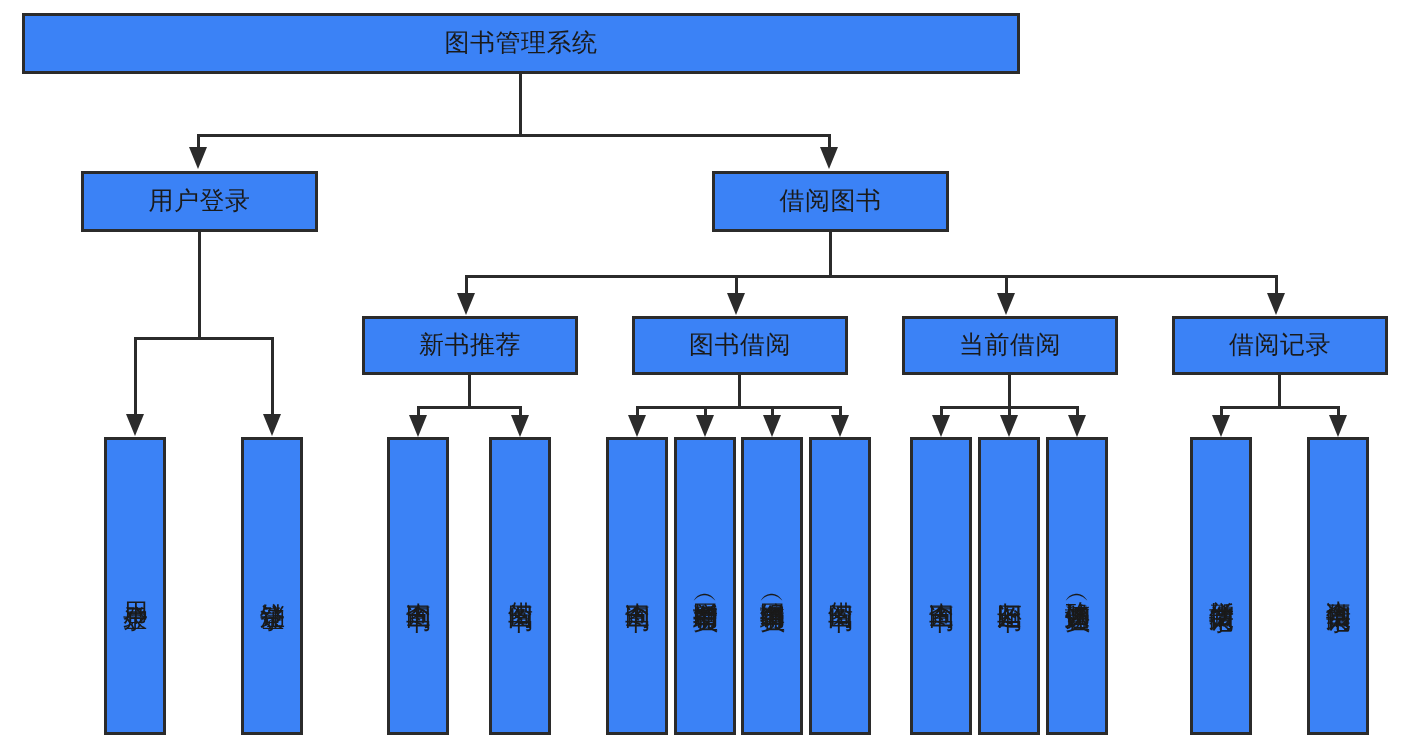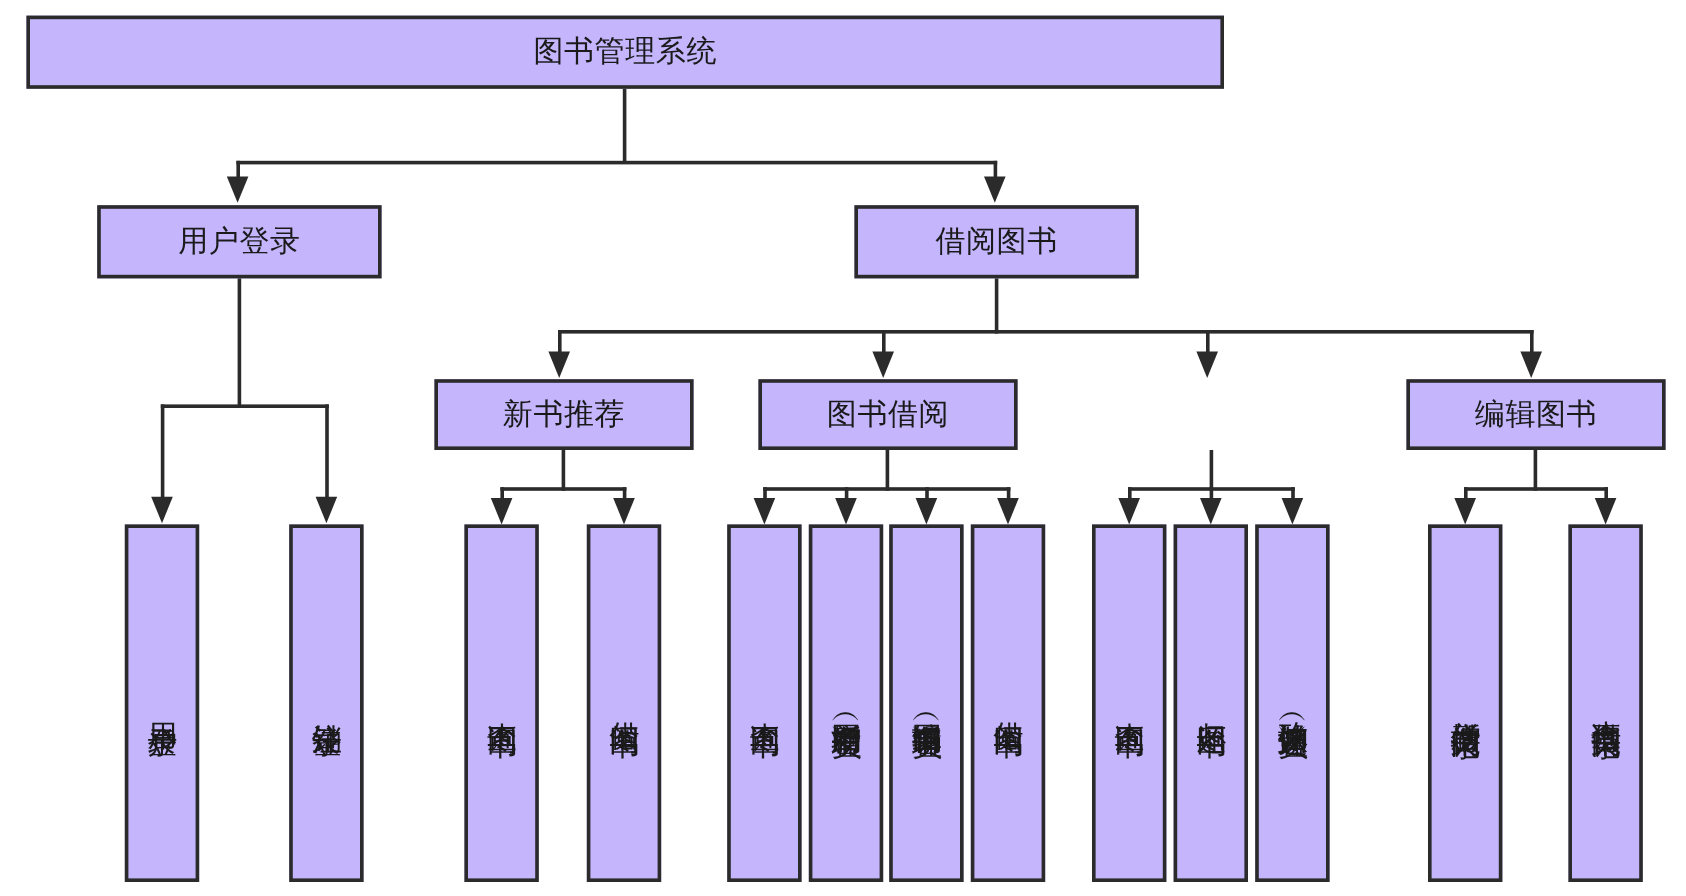--- a/index.html
+++ b/index.html
@@ -13,21 +13,21 @@
   #canvas {
     position: relative;
     width: 1405px;
     height: 747px;
     background: #ffffff;
     overflow: hidden;
   }
   .node {
     position: absolute;
     box-sizing: border-box;
-    background: #c4b5fd;
+    background: #3b82f6;
     border: 3px solid #2b2b2b;
     display: flex;
     align-items: center;
     justify-content: center;
     color: #1a1a1a;
   }
   .node .label {
     display: block;
     text-align: center;
     line-height: 1.05;
@@ -125,22 +125,25 @@
   <div class="arrow" style="left:997px; top:293px;"></div>
   <div class="vline" style="left:1275px; top:275px; width:3px; height:20px;"></div>
   <div class="arrow" style="left:1267px; top:293px;"></div>
 
   <div class="node node-l2" style="left:362px; top:316px; width:216px; height:59px;">
     <span class="label">新书推荐</span>
   </div>
   <div class="node node-l2" style="left:632px; top:316px; width:216px; height:59px;">
     <span class="label">图书借阅</span>
   </div>
+  <div class="node node-l2" style="left:902px; top:316px; width:216px; height:59px;">
+    <span class="label">当前借阅</span>
+  </div>
   <div class="node node-l2" style="left:1172px; top:316px; width:216px; height:59px;">
-    <span class="label">编辑图书</span>
+    <span class="label">借阅记录</span>
   </div>
 
   <div class="vline" style="left:468px; top:375px; width:3px; height:34px;"></div>
   <div class="hline" style="left:417px; top:406px; width:105px; height:3px;"></div>
   <div class="vline" style="left:417px; top:406px; width:3px; height:12px;"></div>
   <div class="arrow" style="left:409px; top:415px;"></div>
   <div class="vline" style="left:519px; top:406px; width:3px; height:12px;"></div>
   <div class="arrow" style="left:511px; top:415px;"></div>
 
   <div class="vline" style="left:738px; top:375px; width:3px; height:34px;"></div>

